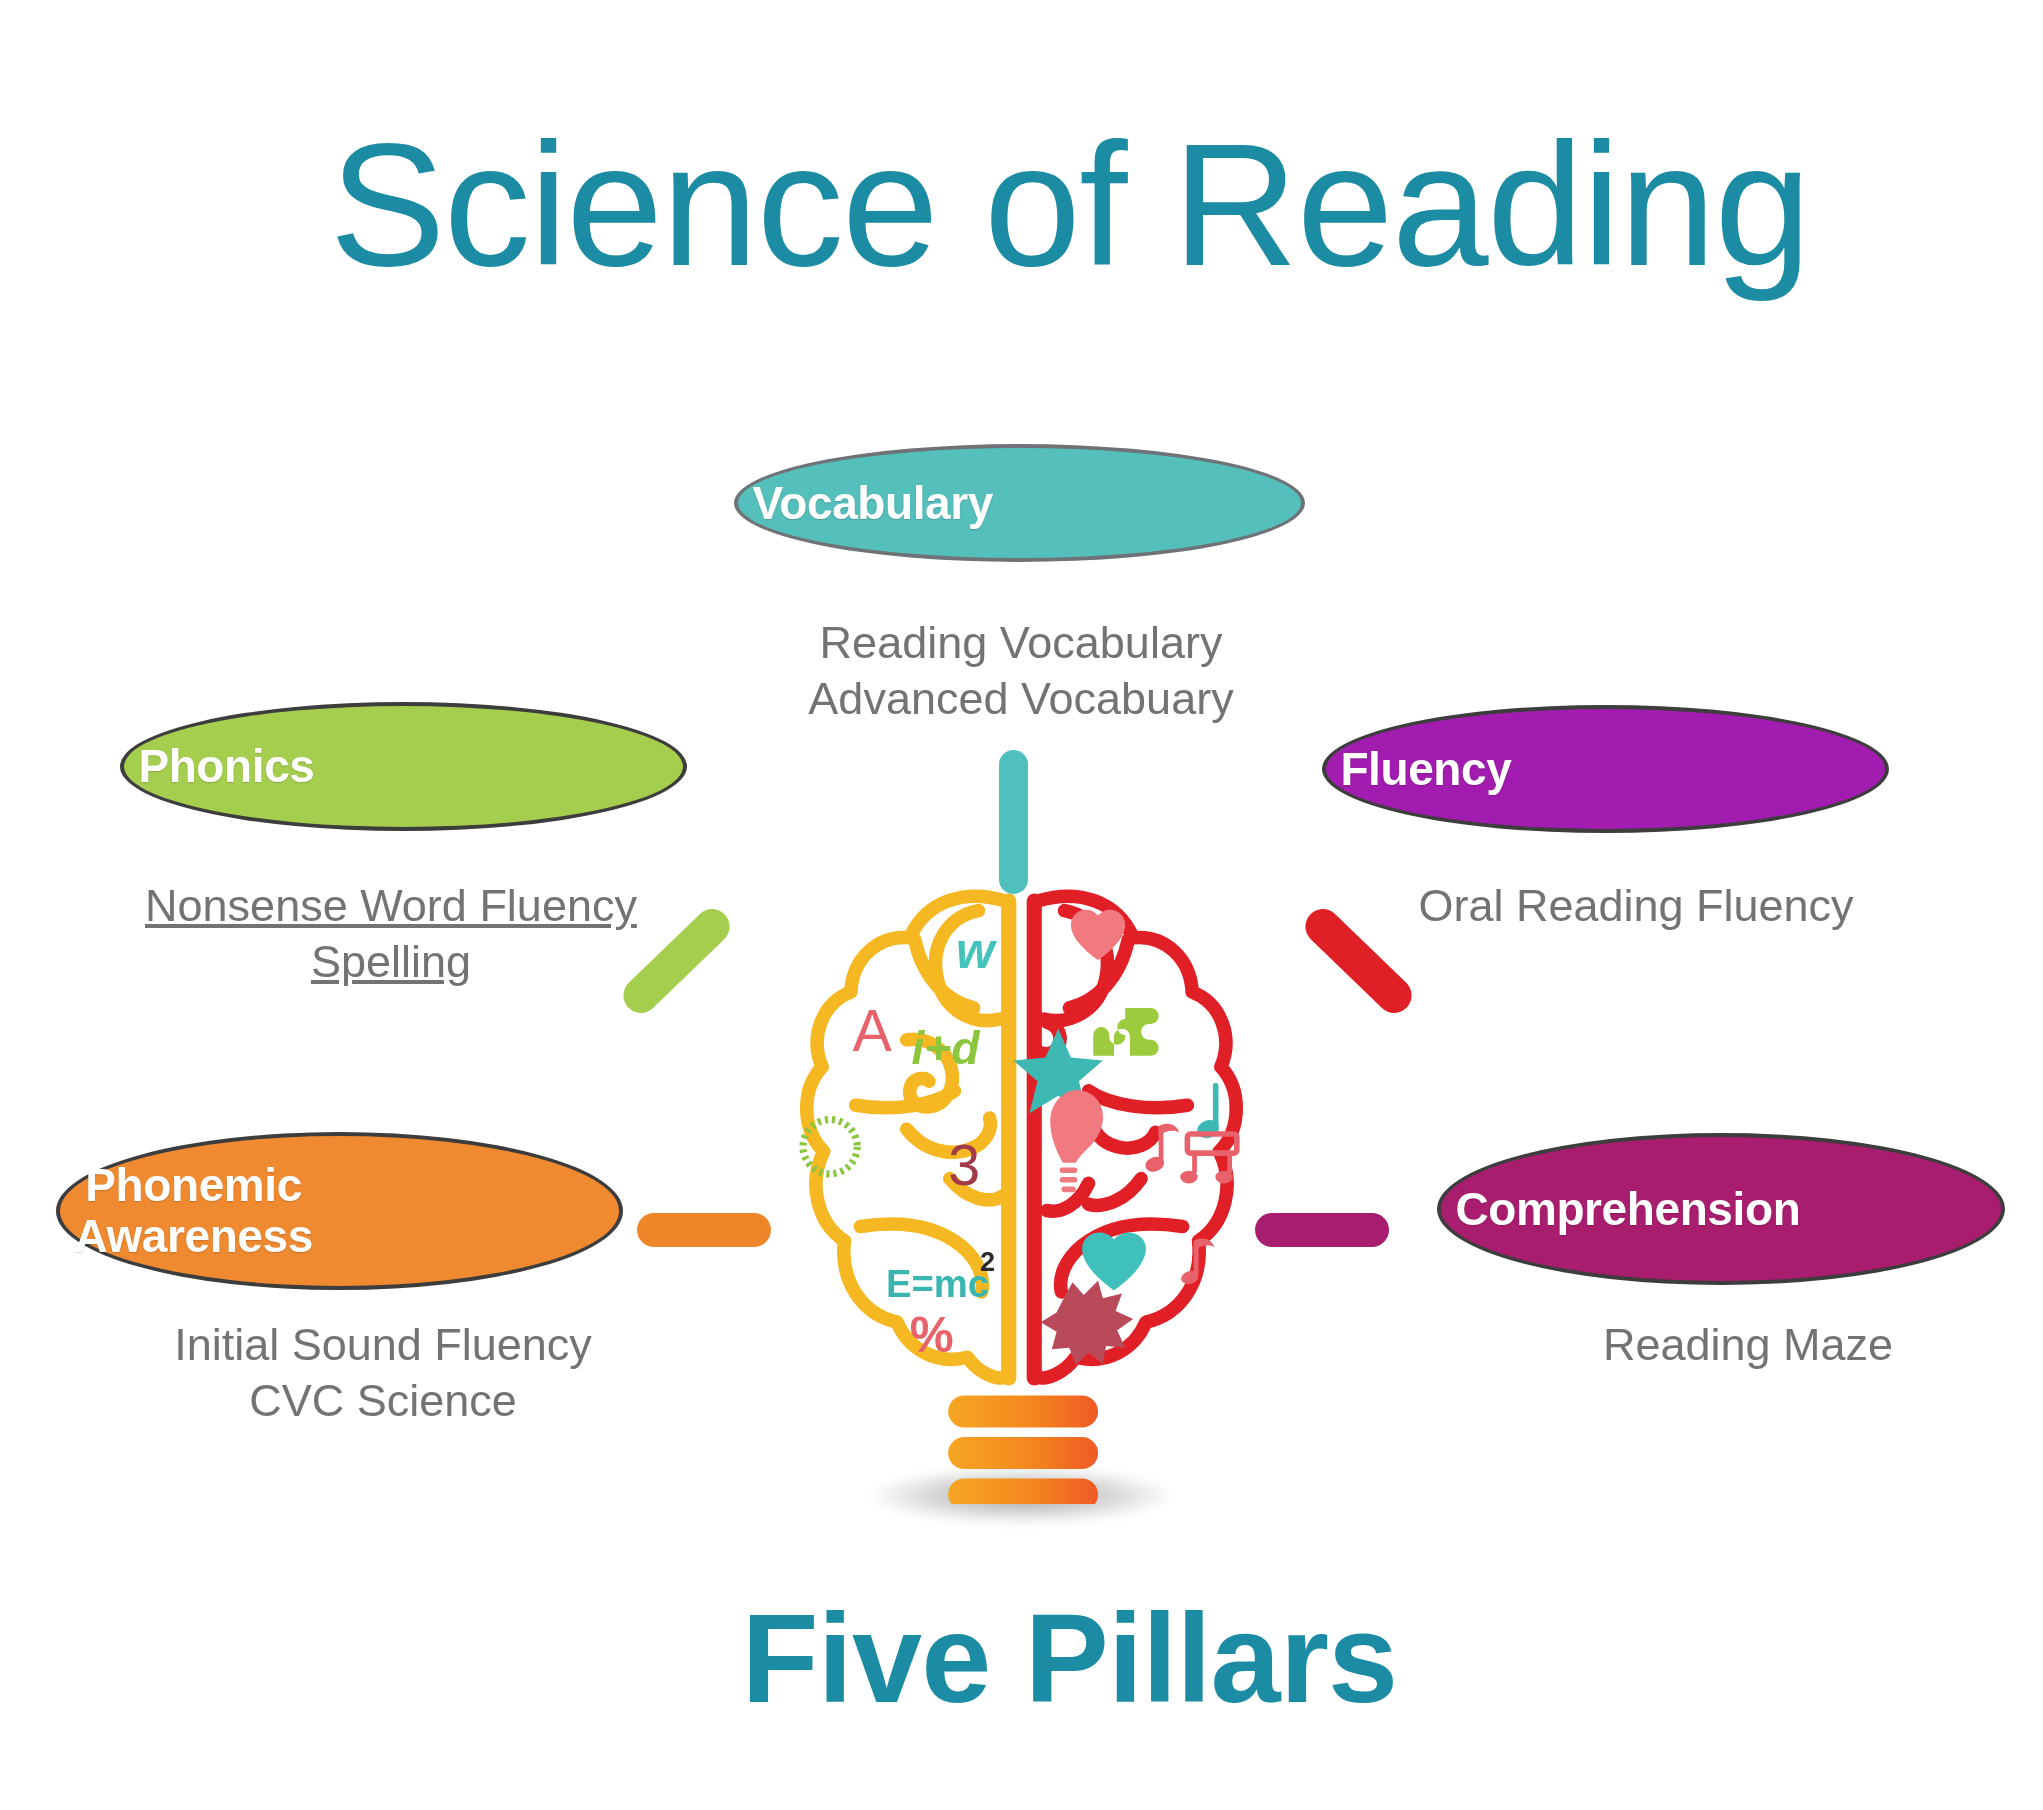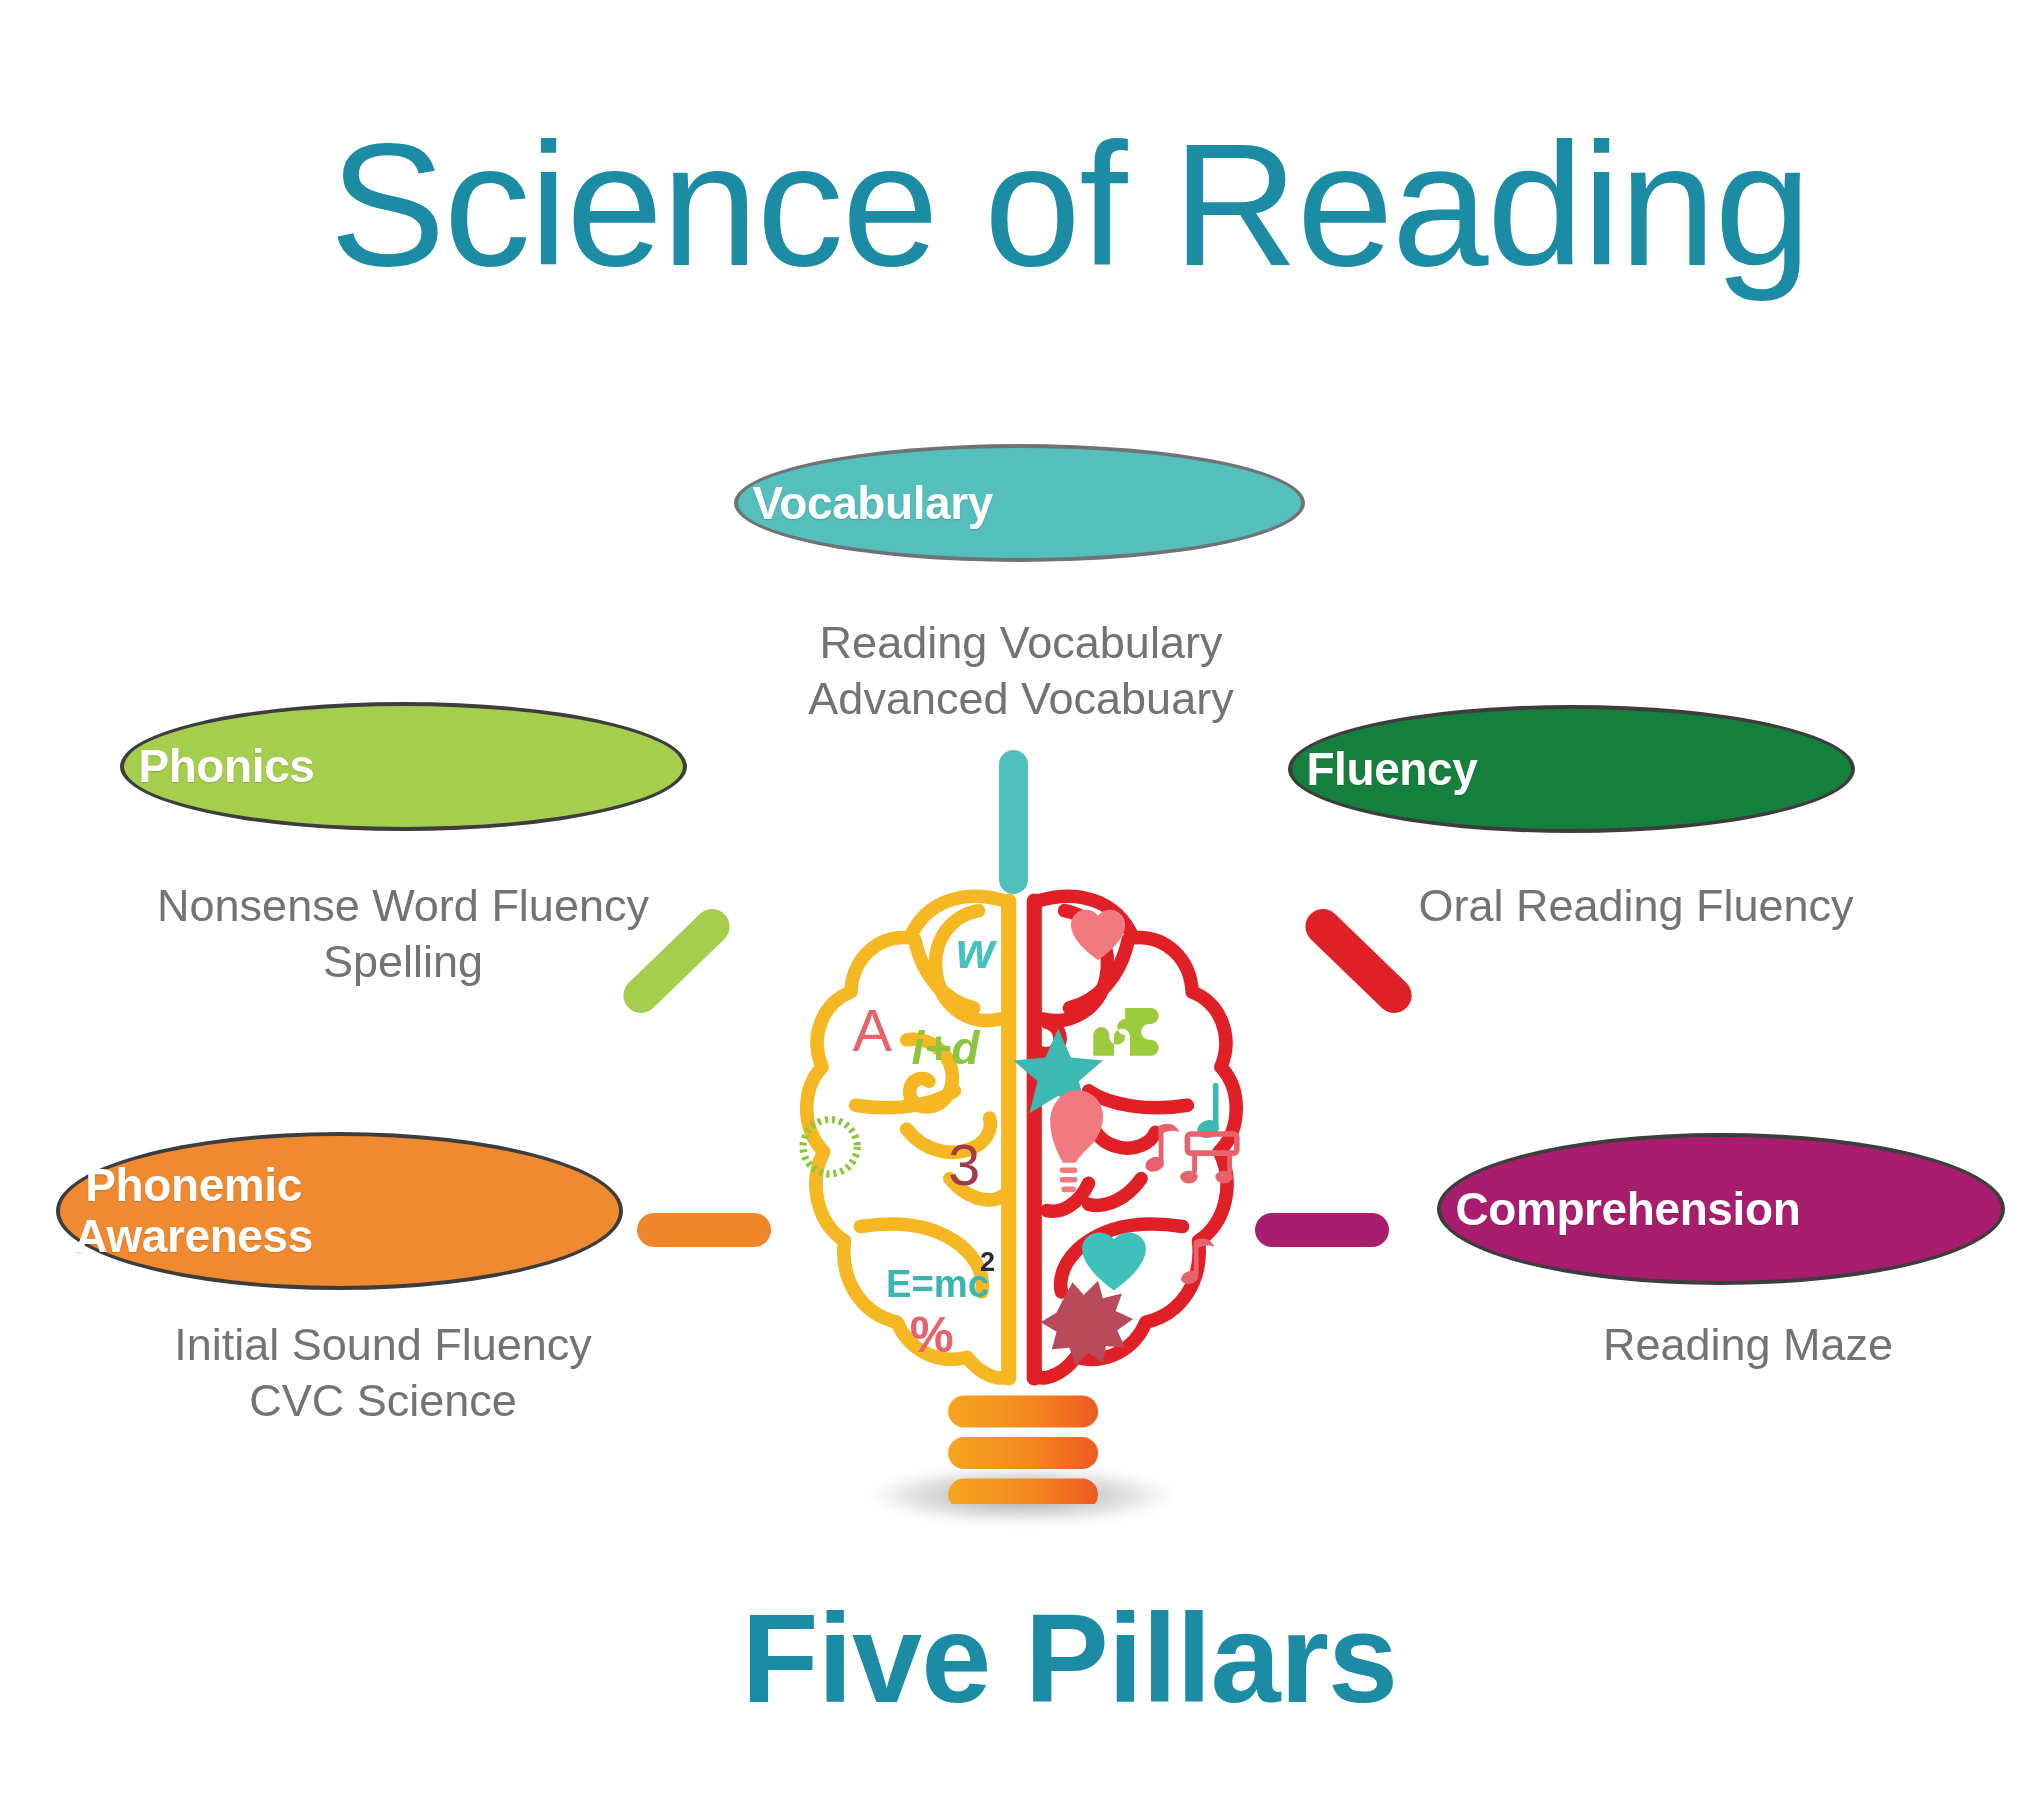--- a/index.html
+++ b/index.html
@@ -83,26 +83,26 @@
     left: 734px; top: 444px; width: 571px; height: 118px;
     background: #55bfbb; border: 4.8px solid #6e7378;
   }
   #cap-vocabulary { left: 686px; top: 615px; width: 670px; }
 
   
   #ell-phonics {
     left: 120px; top: 702px; width: 567px; height: 129px;
     background: #a6ce4e; border: 4.8px solid #3d3d3d;
   }
-  #cap-phonics { left: 72px; top: 878px; width: 662px; }
+  #cap-phonics { left: 60px; top: 878px; width: 662px; text-decoration: underline; }
 
   
   #ell-fluency {
-    left: 1288px; top: 705px; width: 567px; height: 128px;
-    background: #15803d; border: 4.8px solid #3d3d3d;
+    left: 1322px; top: 705px; width: 567px; height: 128px;
+    background: #a21caf; border: 4.8px solid #3d3d3d;
   }
   #cap-fluency { left: 1301px; top: 878px; width: 670px; }
 
   
   #ell-phonemic {
     left: 56px; top: 1132px; width: 567px; height: 158px;
     background: #f08a30; border: 4.8px solid #3d3d3d;
   }
   #cap-phonemic { left: 64px; top: 1317px; width: 638px; }
 

